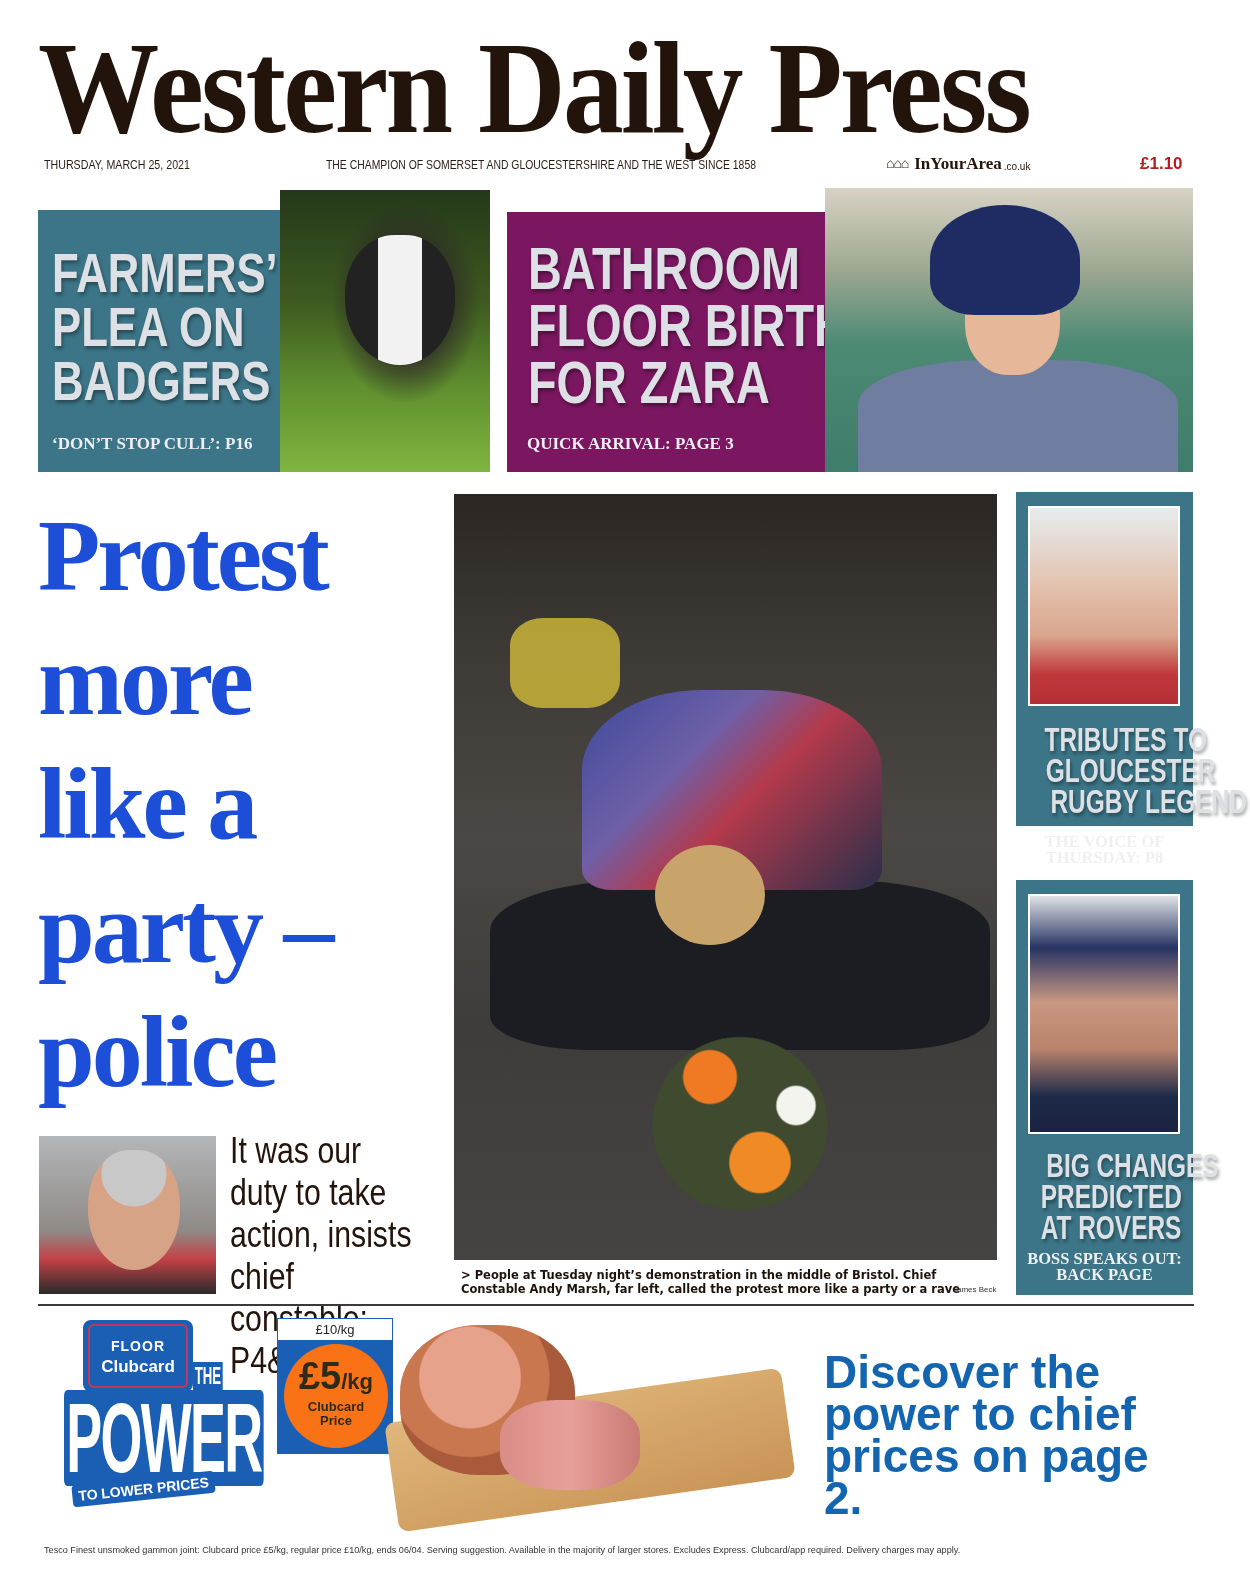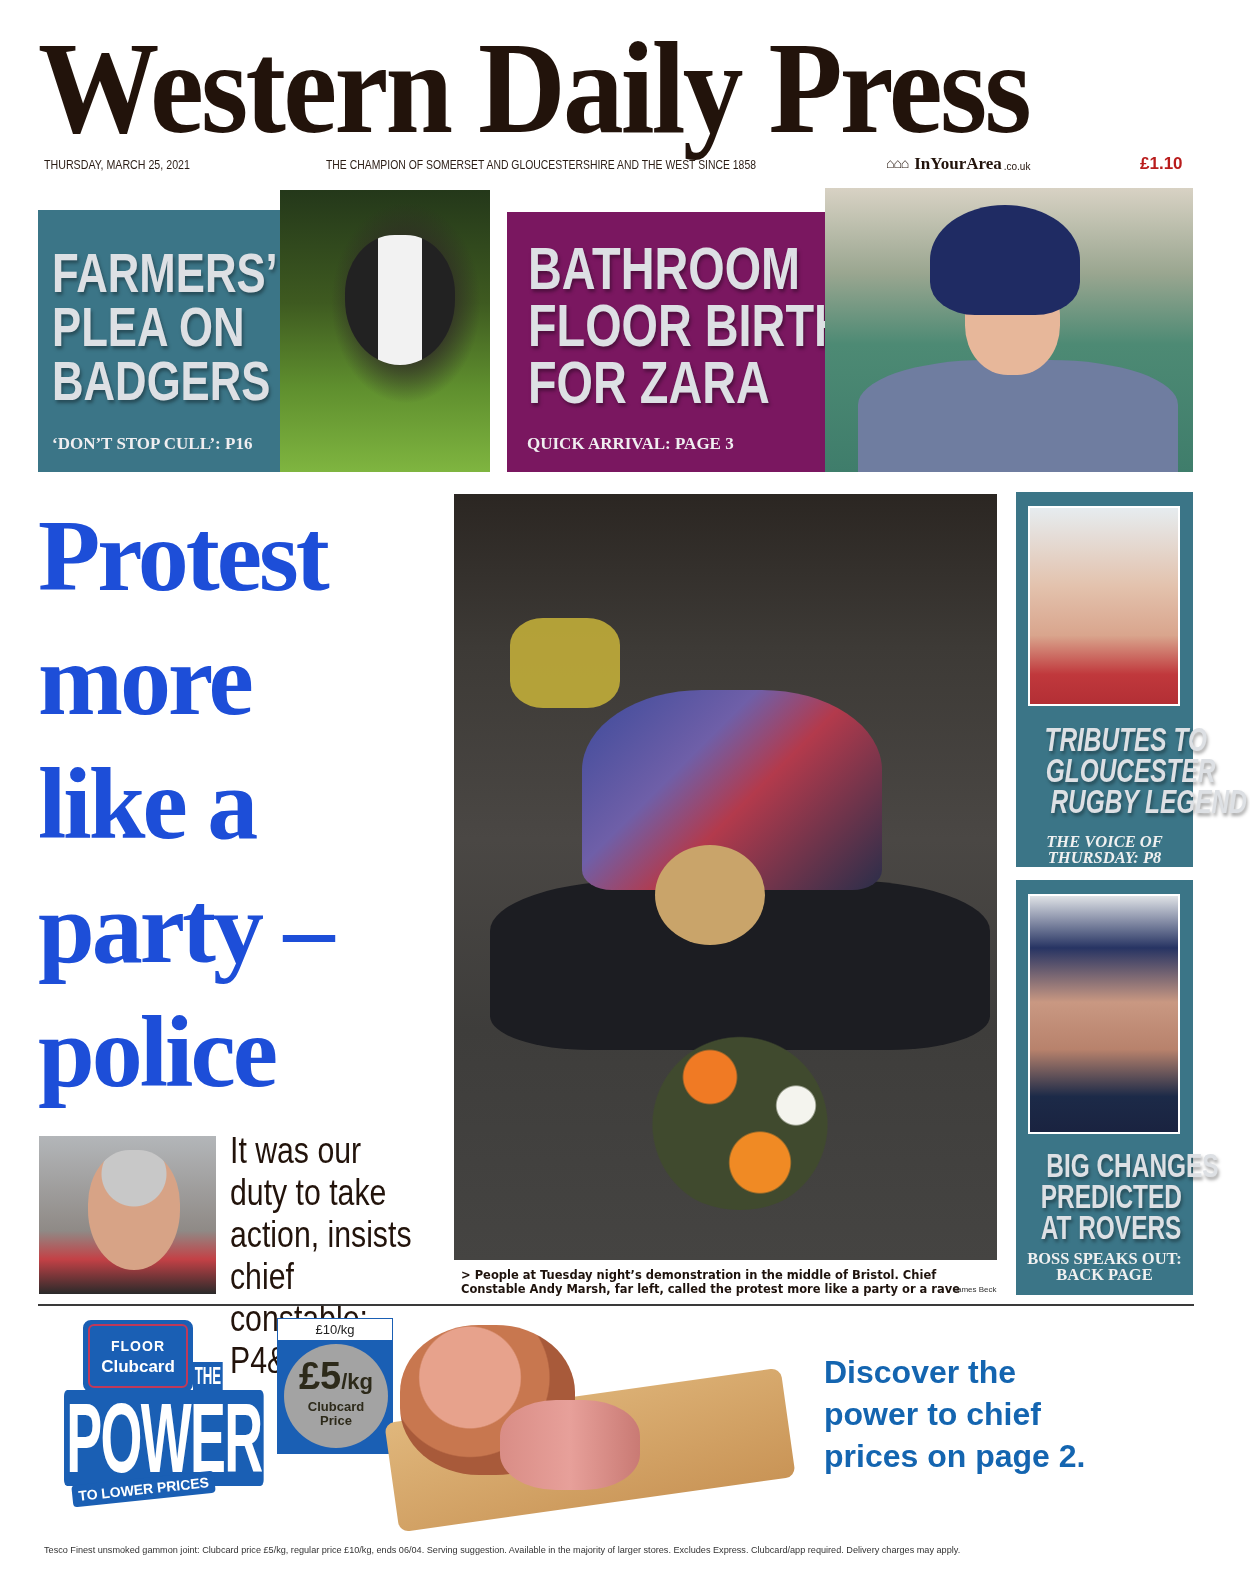--- a/index.html
+++ b/index.html
@@ -50,21 +50,21 @@
   .mp-blonde { left: 655px; top: 845px; width: 110px; height: 100px; border-radius: 50%; background: #c9a46a; }
   .mp-flowers { left: 640px; top: 1020px; width: 200px; height: 190px; border-radius: 50%; background: radial-gradient(circle at 35% 30%, #f07a24 0 14%, transparent 15%), radial-gradient(circle at 60% 75%, #f08a24 0 16%, transparent 17%), radial-gradient(circle at 78% 45%, #f4f4ee 0 10%, transparent 11%), radial-gradient(circle at 50% 55%, #404a2e 0 60%, transparent 61%); }
   .mp-yellow { left: 510px; top: 618px; width: 110px; height: 90px; border-radius: 30%; background: #c9b43a; opacity: 0.85; }
 
   .caption { left: 461px; top: 1268px; width: 530px; font-family: "DejaVu Sans", sans-serif; font-weight: bold; font-size: 11.5px; line-height: 14px; color: #1e120c; }
   .caption .arrow { color: #1e120c; }
   .credit { left: 953px; top: 1285px; font-size: 8px; color: #333; }
 
   
   .rc-box { left: 1016px; width: 177px; }
-  .rc1 { top: 492px; height: 375px; font-style: italic; }
+  .rc1 { top: 492px; height: 334px; }
   .rc2 { top: 880px; height: 415px; }
   .rc-photo { position: absolute; left: 12px; width: 152px; border: 2px solid #ffffff; }
   .rc1 .rc-photo { top: 14px; height: 200px; background: linear-gradient(180deg, #e6ecef 0%, #e3c2ad 40%, #d9a58d 65%, #c0383c 85%, #b32f35 100%); }
   .rc2 .rc-photo { top: 14px; height: 240px; background: linear-gradient(180deg, #dfe2e6 0%, #273463 22%, #c99882 45%, #b8826c 65%, #1c2a48 85%, #1a2340 100%); }
   .rc-head { position: absolute; left: 0; width: 177px; text-align: center; font-size: 33px; line-height: 31px; }
   .rc-head span { display: inline-block; transform: scaleX(0.74); white-space: nowrap; }
   .rc-sub { position: absolute; left: 0; width: 177px; text-align: center; font-family: "Liberation Serif", serif; font-weight: bold; font-size: 16.5px; line-height: 16px; color: #f0f0f0; }
   .rc1 .rc-head { top: 232px; }
   .rc1 .rc-sub { top: 342px; }
   .rc2 .rc-head { top: 270px; }
@@ -75,30 +75,30 @@
   .tesco-card-inner { left: 88px; top: 1324px; width: 100px; height: 64px; border: 2px solid #c0395a; border-radius: 6px; }
   .tesco-brand { left: 88px; top: 1338px; width: 100px; text-align: center; color: #fff; font-weight: bold; font-size: 14px; letter-spacing: 1px; }
   .tesco-clubcard { left: 88px; top: 1357px; width: 100px; text-align: center; color: #fff; font-weight: bold; font-size: 17px; }
   .tesco-the { left: 193px; top: 1362px; color: #fff; font-weight: bold; font-size: 24px; background: #1a5fb4; padding: 0 3px; transform: scaleX(0.55); transform-origin: left; }
   .tesco-power { left: 64px; top: 1390px; background: #1a5fb4; color: #ffffff; font-weight: bold; font-size: 98px; line-height: 96px; padding: 0 4px; transform: scaleX(0.55); transform-origin: left top; border-radius: 6px; letter-spacing: -3px; }
   .tesco-lower { left: 72px; top: 1478px; background: #1a5fb4; color: #fff; font-weight: bold; font-size: 14px; padding: 3px 6px; transform: rotate(-6deg); border-radius: 4px; white-space: nowrap; }
 
   .price-tag { left: 277px; top: 1318px; width: 116px; height: 136px; border: 1px solid #1a5fb4; }
   .pt-reg { position: absolute; left: 0; top: 0; width: 114px; height: 21px; background: #fff; text-align: center; font-size: 13px; line-height: 21px; color: #222; }
   .pt-blue { position: absolute; left: 0; top: 21px; width: 114px; height: 114px; background: #1a5fb4; }
-  .pt-circle { position: absolute; left: 6px; top: 4px; width: 104px; height: 104px; border-radius: 50%; background: #a3a3a3; text-align: center; color: #2d2a1a; }
+  .pt-circle { position: absolute; left: 6px; top: 4px; width: 104px; height: 104px; border-radius: 50%; background: #f97316; text-align: center; color: #2d2a1a; }
   .pt-big { position: absolute; top: 12px; left: 0; width: 104px; font-weight: bold; font-size: 38px; line-height: 40px; }
   .pt-big small { font-size: 22px; }
   .pt-label { position: absolute; top: 56px; left: 0; width: 104px; font-size: 13px; line-height: 14px; font-weight: bold; }
 
   .ham-board { left: 390px; top: 1395px; width: 400px; height: 110px; background: linear-gradient(170deg, #e0b77c 0%, #c99456 100%); border-radius: 10px; transform: rotate(-8deg); }
   .ham { left: 400px; top: 1325px; width: 175px; height: 150px; border-radius: 45%; background: radial-gradient(circle at 40% 35%, #e7a28c 0 35%, #c8774f 36% 55%, #a85a3a 56% 100%); }
   .ham-slices { left: 500px; top: 1400px; width: 140px; height: 90px; border-radius: 40%; background: linear-gradient(90deg, #d98d86, #e7a09a, #c97a74); }
 
-  .ad-tagline { left: 824px; top: 1351px; width: 360px; color: #1465b0; font-weight: bold; font-size: 32px; line-height: 42px; }
+  .ad-tagline { left: 824px; top: 1351px; width: 360px; color: #1465b0; font-weight: bold; font-size: 46px; line-height: 42px; }
   .ad-small { left: 44px; top: 1544px; font-size: 9.5px; color: #333; white-space: nowrap; transform: scaleX(0.96); transform-origin: left; }
 </style>
 </head>
 <body>
 
 <div class="abs masthead">Western Daily Press</div>
 <div class="abs dateline">THURSDAY, MARCH 25, 2021</div>
 <div class="abs tagline">THE CHAMPION OF SOMERSET AND GLOUCESTERSHIRE  AND THE WEST SINCE 1858</div>
 <div class="abs iya">
   <span class="houses"><span>⌂⌂</span>⌂</span>

